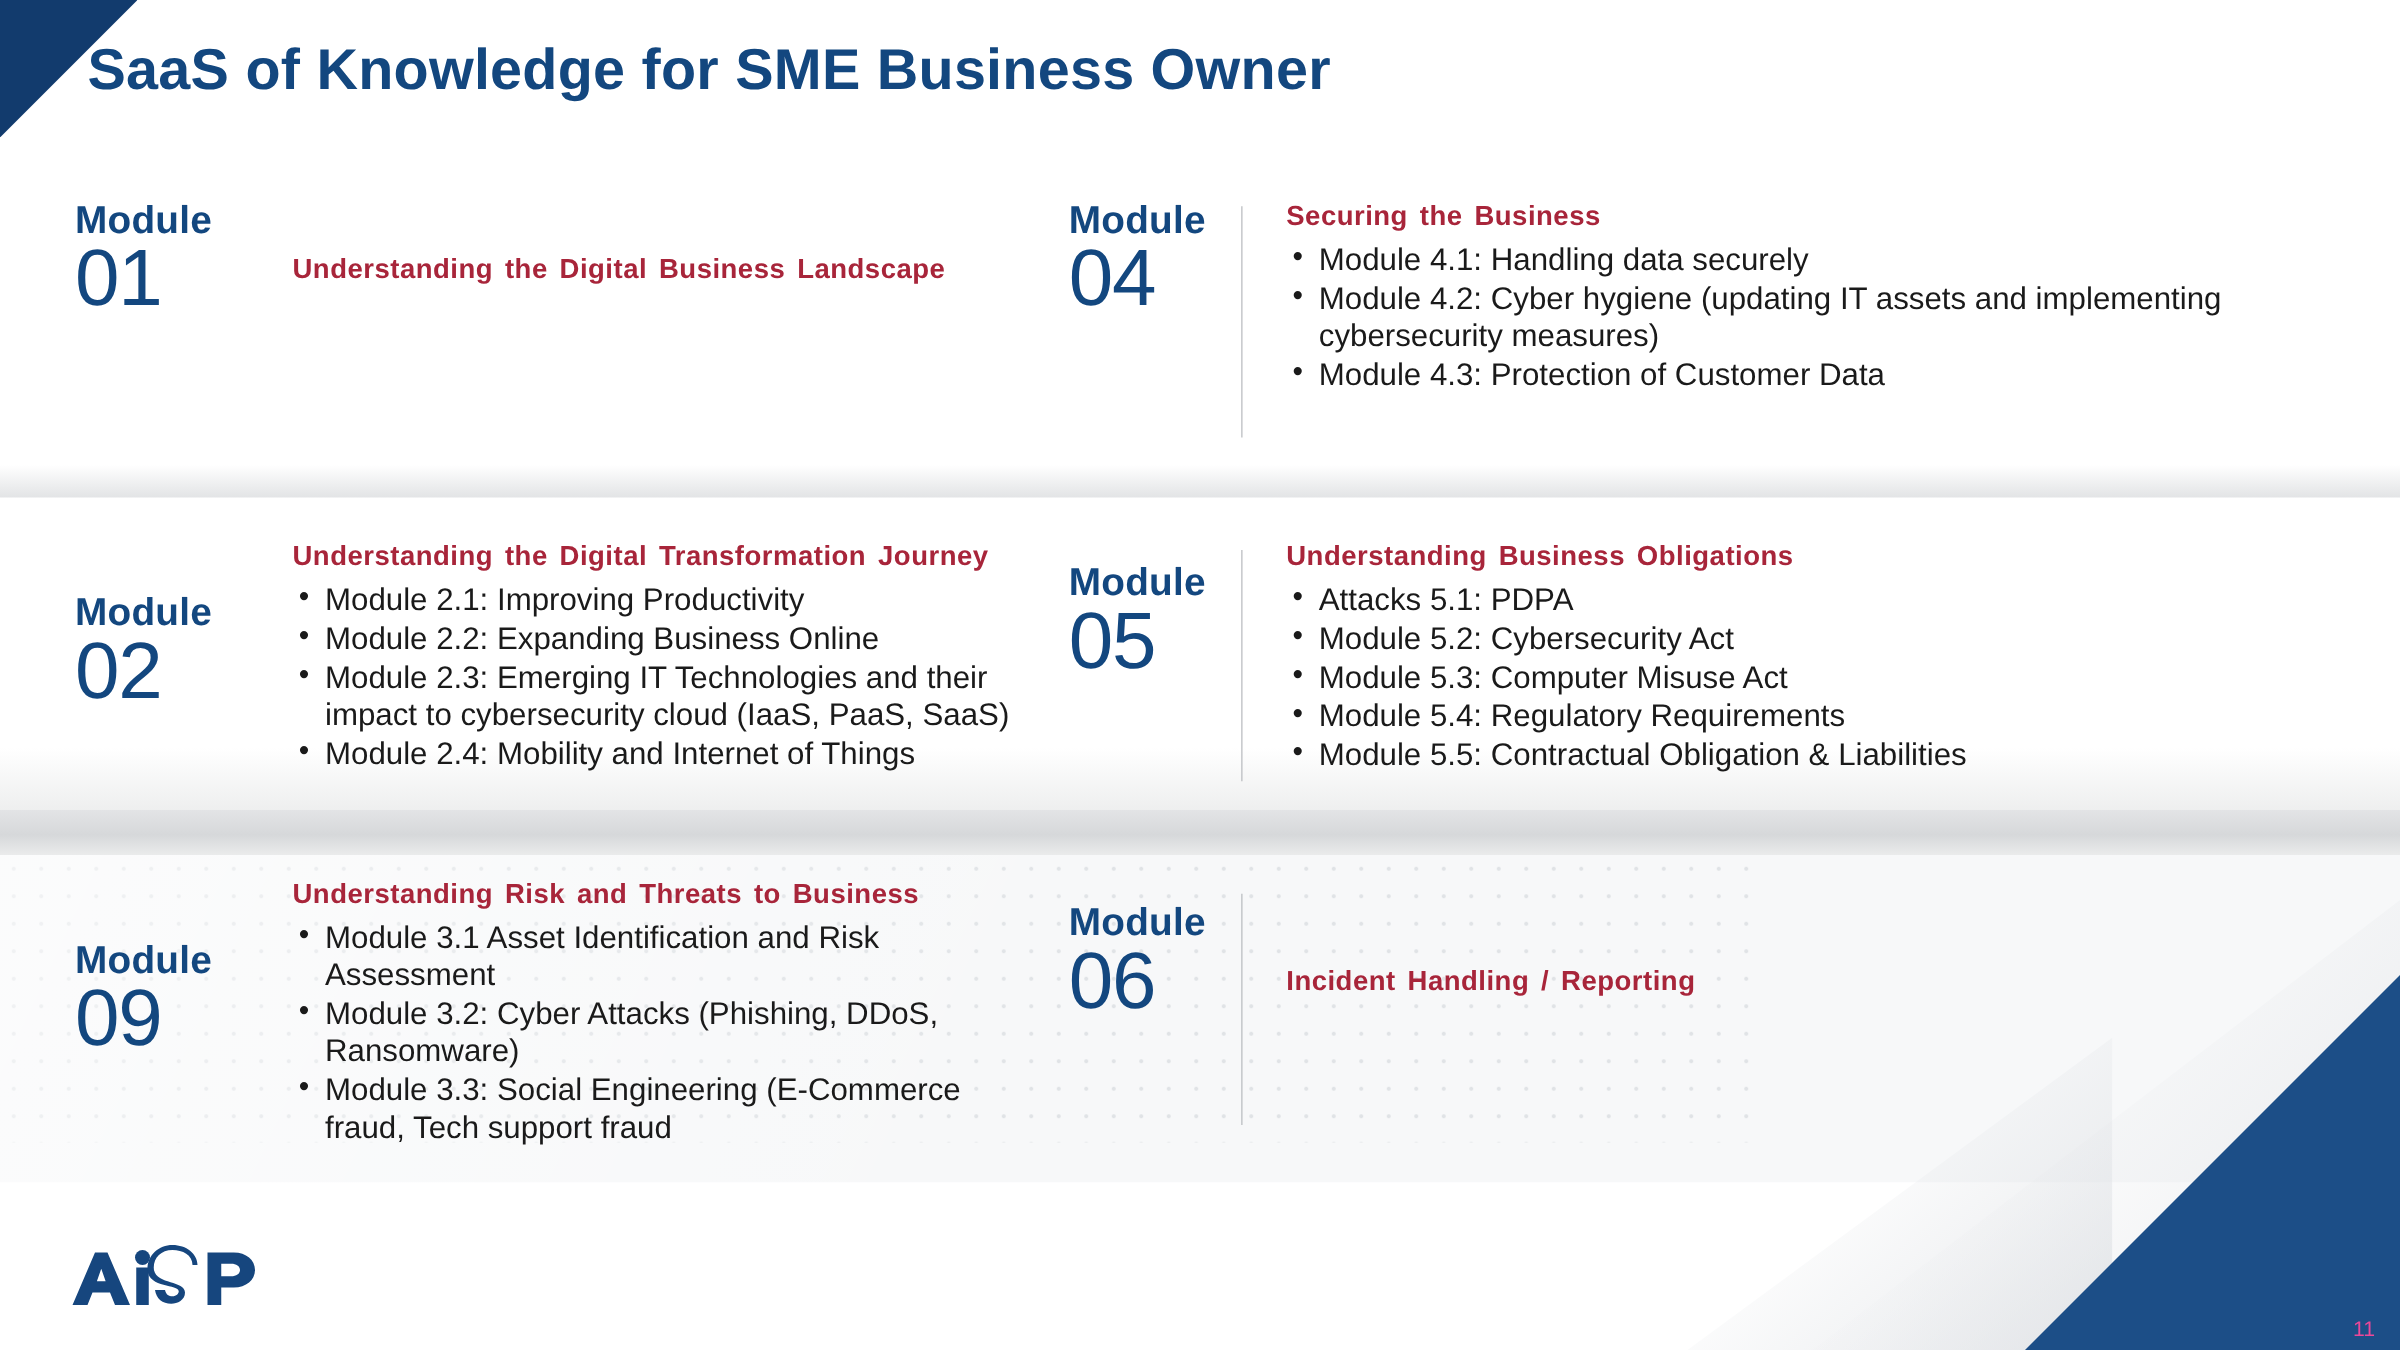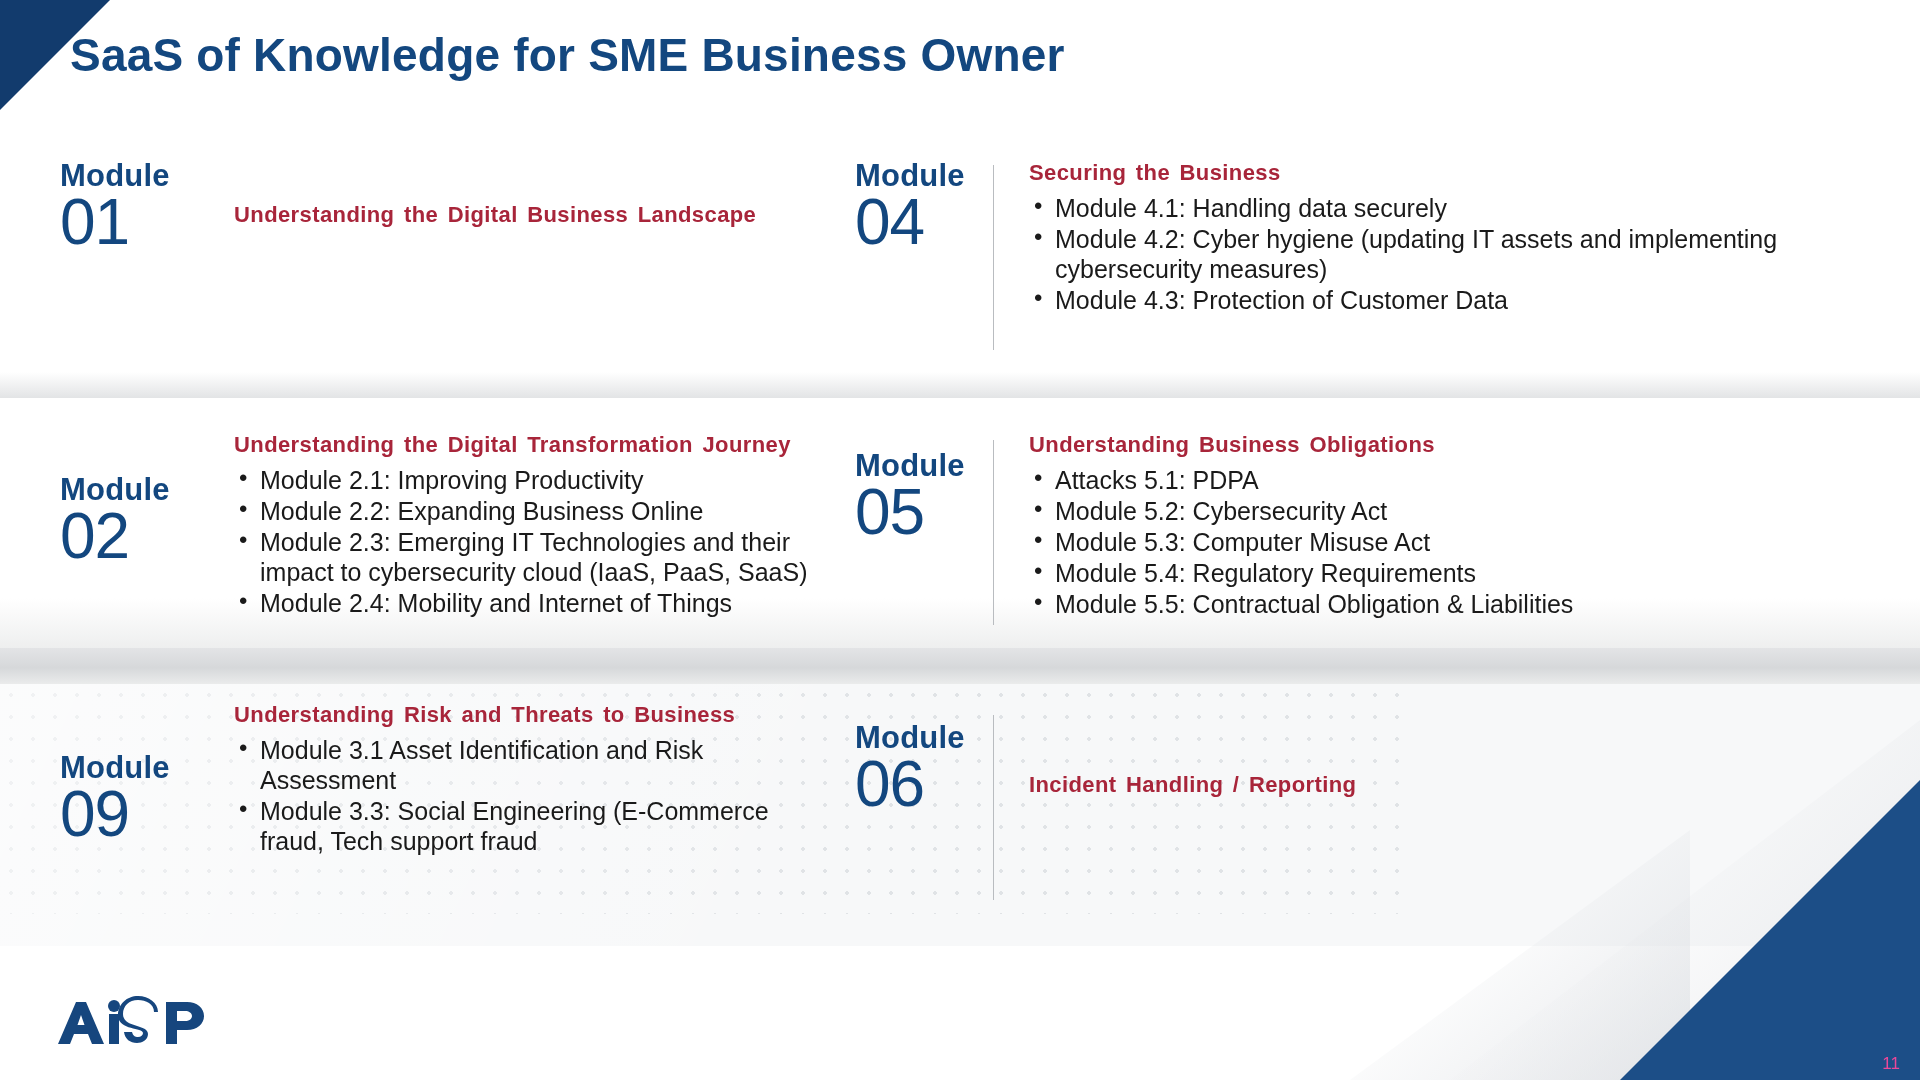--- a/index.html
+++ b/index.html
@@ -261,20 +261,21 @@
 
       <div class="module" id="m03">
         <div class="mod-num-block">
           <div class="mod-word">Module</div>
           <div class="mod-digits">09</div>
         </div>
         <div class="mod-body">
           <div class="mod-heading">Understanding Risk and Threats to Business</div>
           <ul class="mod-list">
             <li>Module 3.1 Asset Identification and Risk Assessment</li>
+            <li>Module 3.2: Cyber Attacks (Phishing, DDoS, Ransomware)</li>
             <li>Module 3.3: Social Engineering (E-Commerce fraud, Tech support fraud</li>
           </ul>
         </div>
       </div>
 
     </div>
 
     <div class="col col-right">
 
       <div class="module" id="m04">

